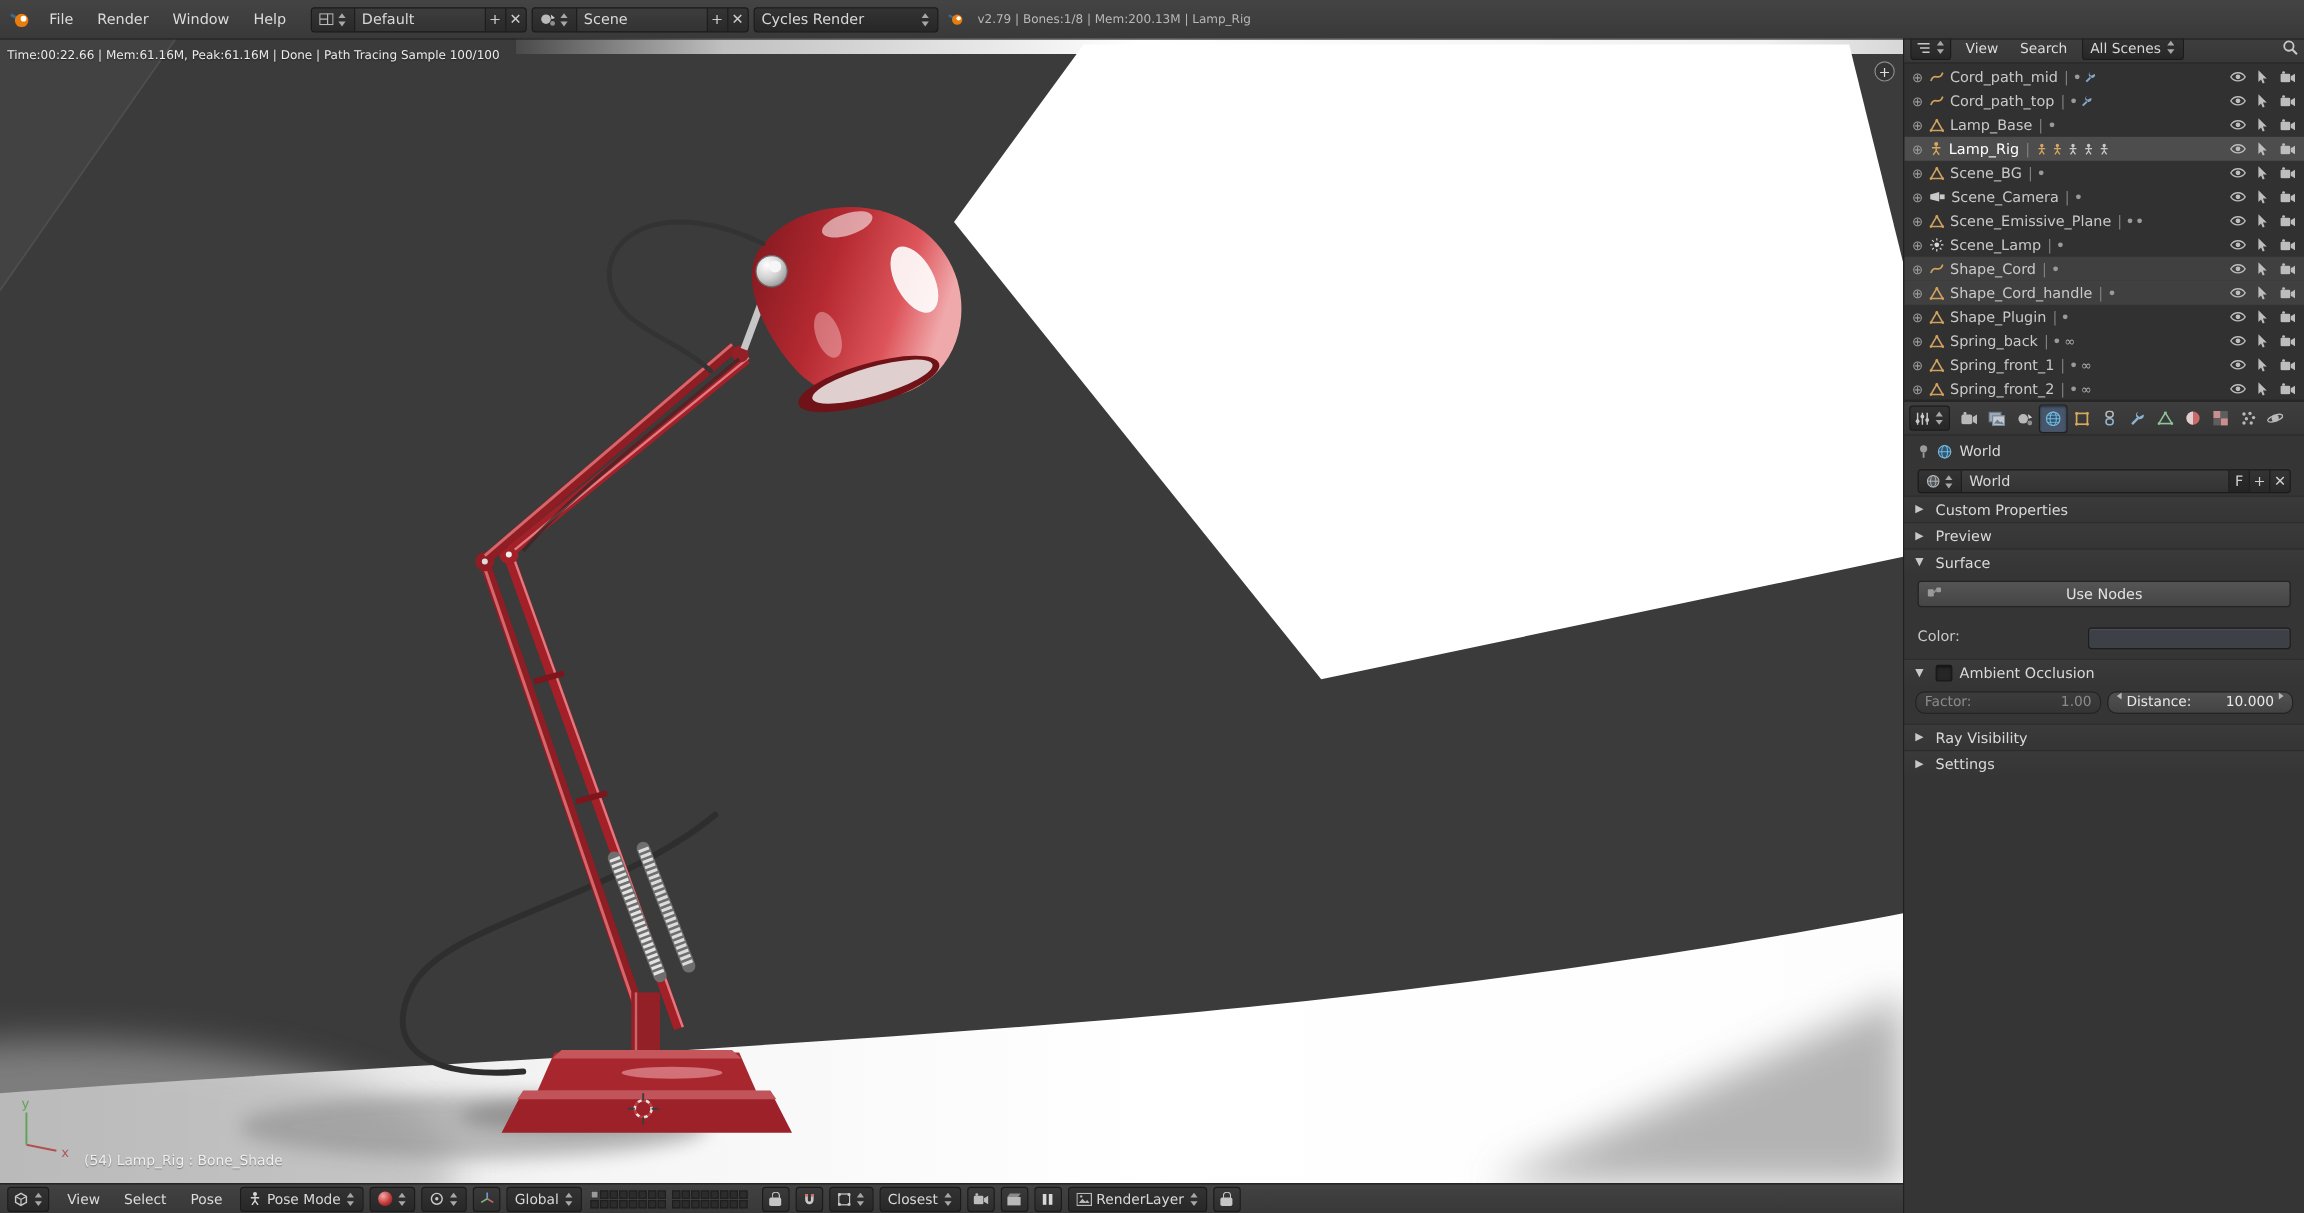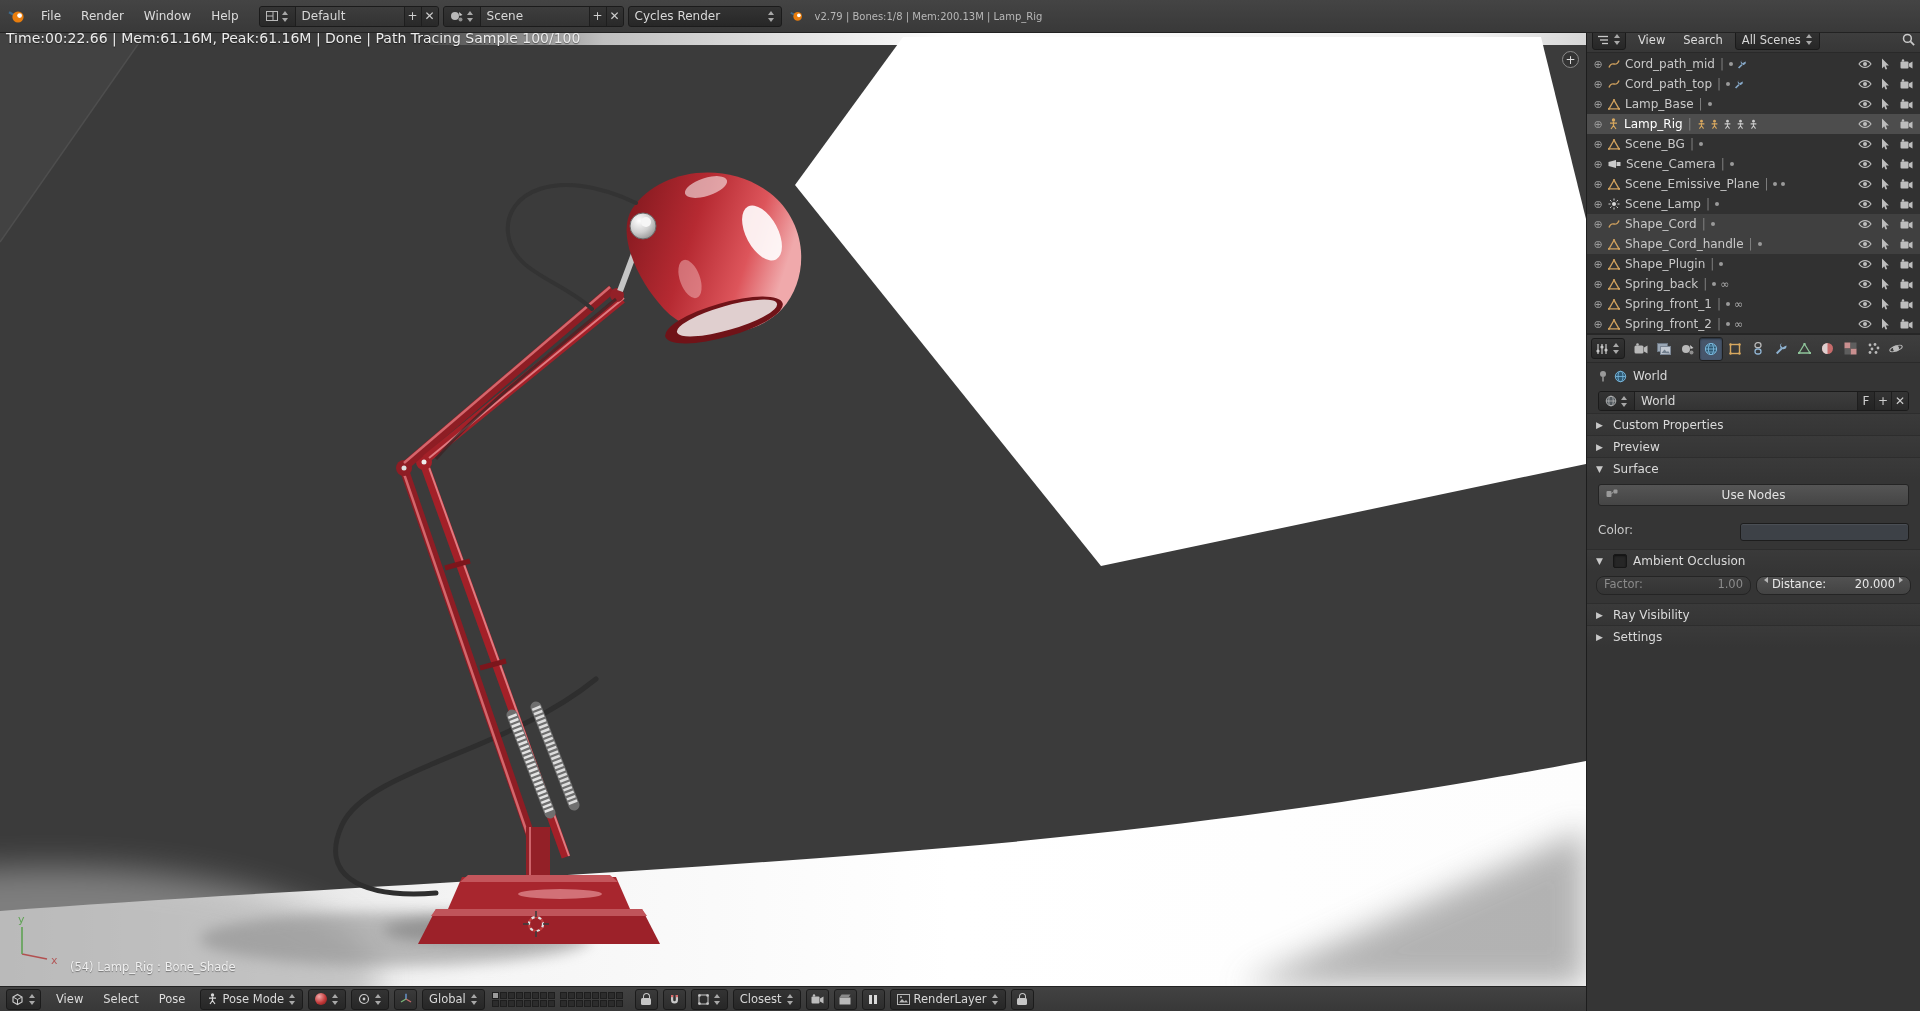--- a/index.html
+++ b/index.html
@@ -27,21 +27,21 @@
   .wgrp .seg.fk{background:linear-gradient(#2c2c2c,#242424)}
   .dar{position:relative;width:8px;height:13px;display:inline-block}
   .dar::before{content:"";position:absolute;left:1px;top:1px;border-left:3.5px solid transparent;
     border-right:3.5px solid transparent;border-bottom:4px solid #a8a8a8}
   .dar::after{content:"";position:absolute;left:1px;bottom:1px;border-left:3.5px solid transparent;
     border-right:3.5px solid transparent;border-top:4px solid #a8a8a8}
   .icbtn{padding:0 4px}
   
   #viewport{position:absolute;left:0;top:27px;width:1586px;height:959px;background:#3b3b3b;overflow:hidden}
   #viewport svg.scene{position:absolute;left:0;top:0}
-  #render-status{position:absolute;left:6px;top:3px;color:#ececec;font-size:14px;white-space:nowrap;
+  #render-status{position:absolute;left:6px;top:14px;color:#ececec;font-size:10px;white-space:nowrap;
     text-shadow:0 1px 1px rgba(0,0,0,.5)}
   #bone-label{position:absolute;left:70px;bottom:12px;color:#f0f0f0;font-size:11.5px;
     text-shadow:0 1px 1px rgba(0,0,0,.4)}
   #region-plus{position:absolute;right:7px;top:24px;width:15px;height:15px;border-radius:50%;
     border:1px solid #8a8a8a;color:#ddd;display:flex;align-items:center;justify-content:center;
     font-size:12px;line-height:1;background:rgba(40,40,40,.35)}
   
   #vheader{position:absolute;left:0;top:986px;width:1586px;height:25px;box-sizing:border-box;
     background:linear-gradient(#424242,#383838);border-top:1px solid #232323;
     display:flex;align-items:center;gap:5px;padding:0 6px;font-size:11.5px}
@@ -1179,21 +1179,21 @@
       <div class="aorow">
         <span class="pwdg slider">
           <span>Factor:</span>
           <span class="flex1"></span>
           <span>1.00</span>
         </span>
         <span class="pwdg num">
           <i class="tl"></i>
           <span>Distance:</span>
           <span class="flex1"></span>
-          <span>20.000</span>
+          <span>10.000</span>
           <i class="tr"></i>
         </span>
       </div>
       <div class="phead sep">
         <span class="tri">▶</span>
         <span>Ray Visibility</span>
       </div>
       <div class="phead sep">
         <span class="tri">▶</span>
         <span>Settings</span>

